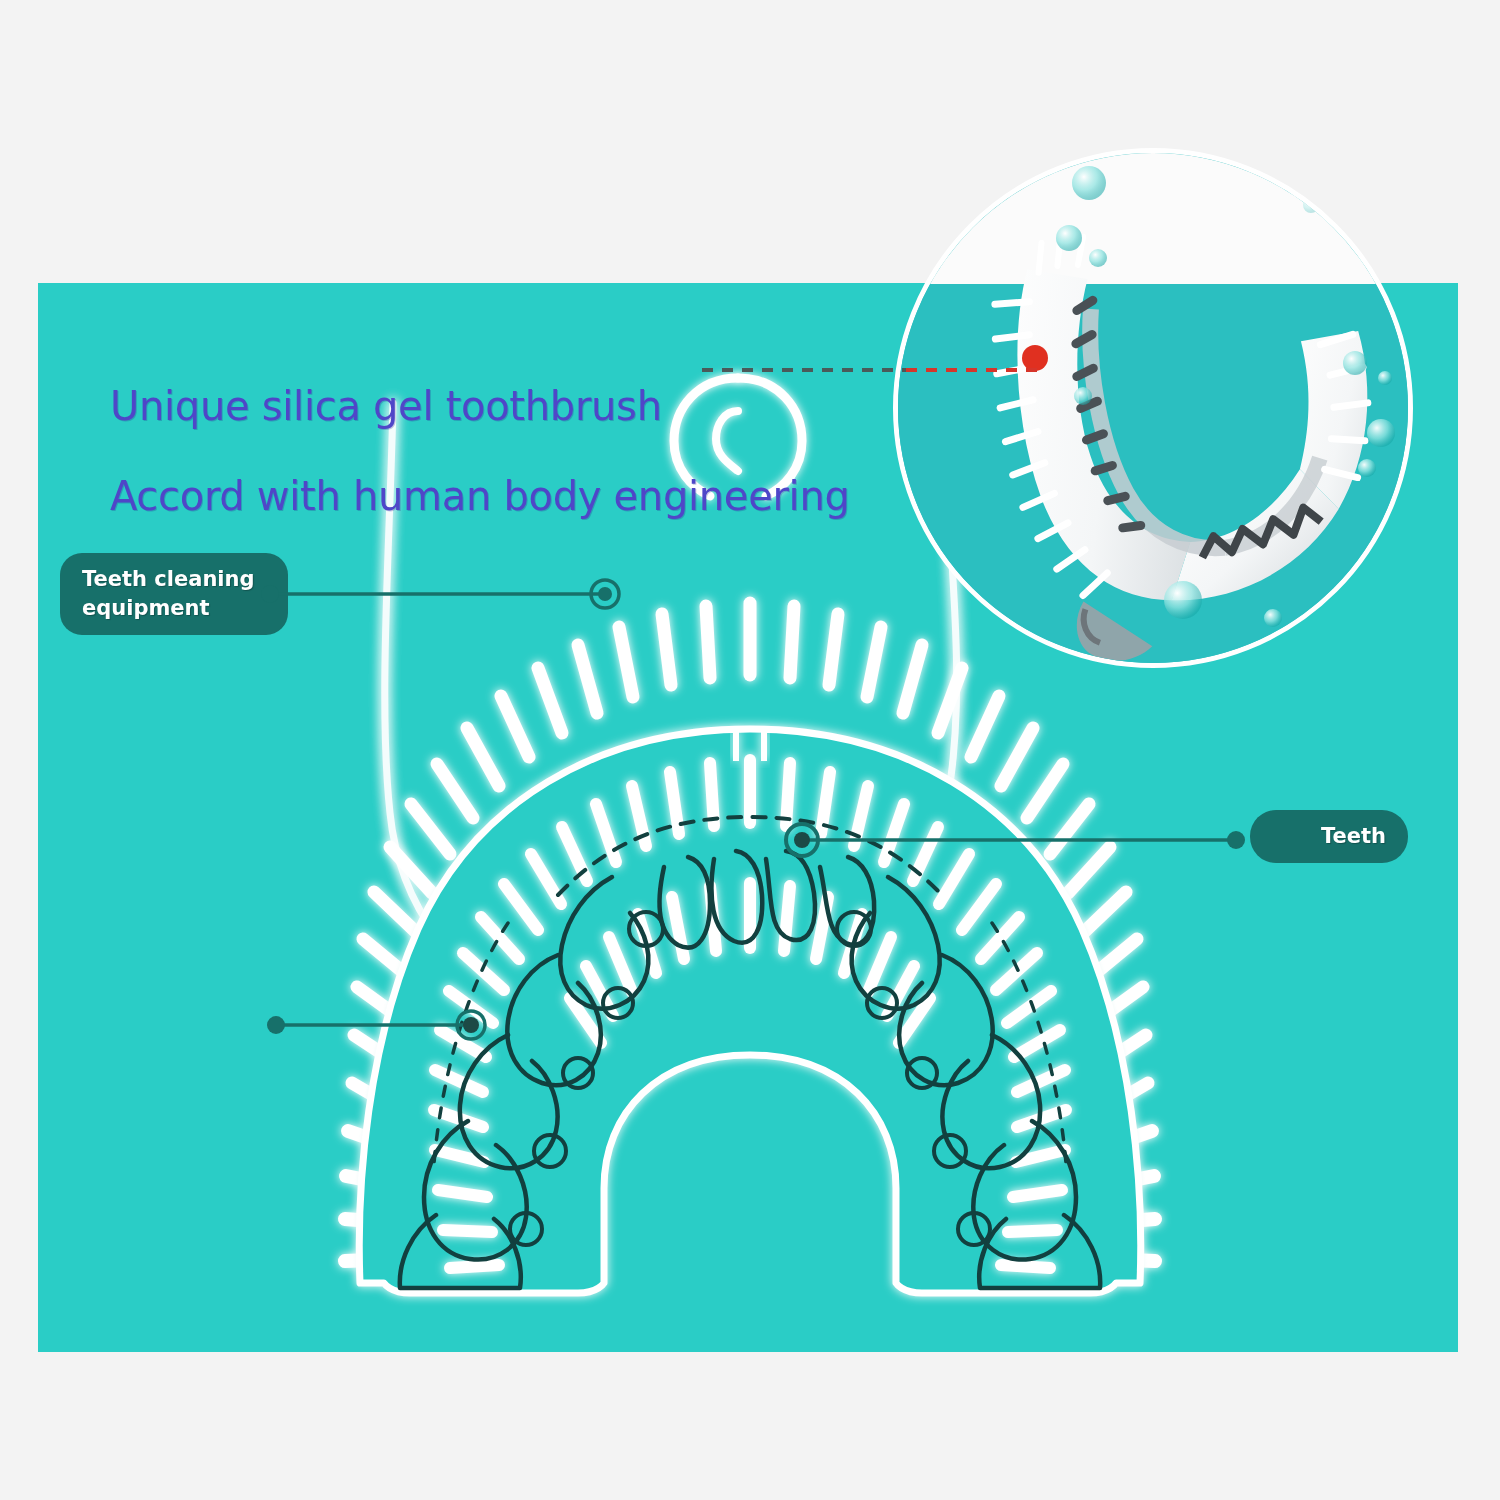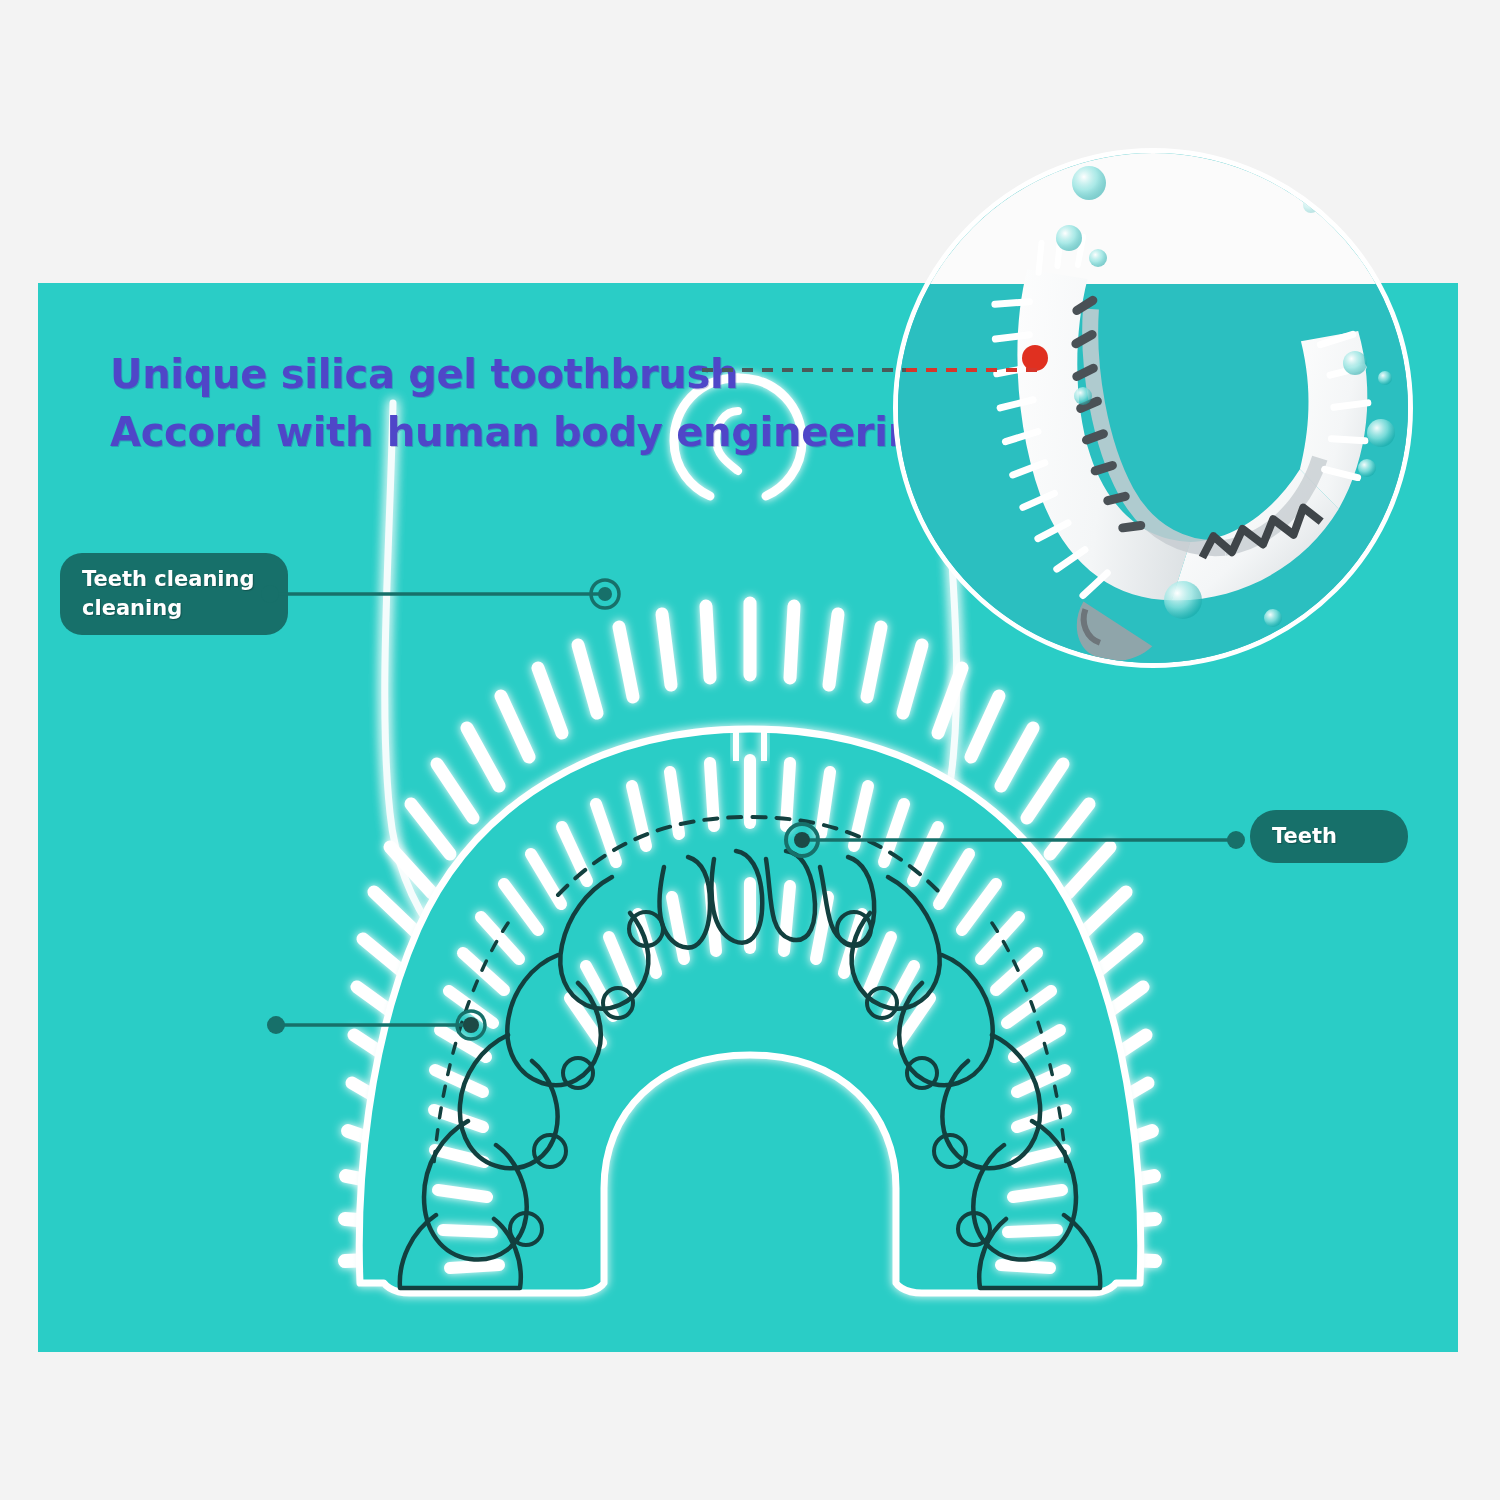--- a/index.html
+++ b/index.html
@@ -46,26 +46,27 @@
     position: absolute;
     left: 72px;
     top: 62px;
     width: 830px;
     z-index: 7;
     pointer-events: none;
   }
   .headline .line {
     color: #4f46c8;
     font-family: "DejaVu Sans", sans-serif;
-    font-weight: bold;
+    font-weight: normal;
     font-size: 40px;
     letter-spacing: -0.3px;
     line-height: 58px;
     white-space: nowrap;
     text-shadow: 1px 1px 0 rgba(40,30,140,0.25);
+    margin-top: 32px;
   }
 
   
   .label-box {
     position: absolute;
     background: #17706a;
     color: #ffffff;
     font-family: "DejaVu Sans", sans-serif;
     font-weight: bold;
     font-size: 21px;
@@ -84,21 +85,21 @@
   .label-bristles {
     left: 30px;
     top: 712px;
     width: 224px;
     border-radius: 26px;
   }
   .label-teeth {
     left: 1212px;
     top: 527px;
     width: 158px;
-    text-align: left;
+    text-align: right;
     border-radius: 26px;
   }
 
   .photo-outer {
     position: absolute;
     left: 893px;
     top: 148px;
     width: 520px;
     height: 520px;
     border-radius: 50%;
@@ -398,21 +399,21 @@
       </g>
     </svg>
 
     <div class="headline">
       <div class="line">Unique silica gel toothbrush</div>
       <div class="line">Accord with human body engineering</div>
     </div>
 
     <div class="label-box label-equipment">
       <div>Teeth cleaning</div>
-      <div>cleaning</div>
+      <div>equipment</div>
     </div>
 
 
     <div class="label-box label-teeth">
       <div>Teeth</div>
     </div>
 
   </div>
 
   <div class="photo-outer">

